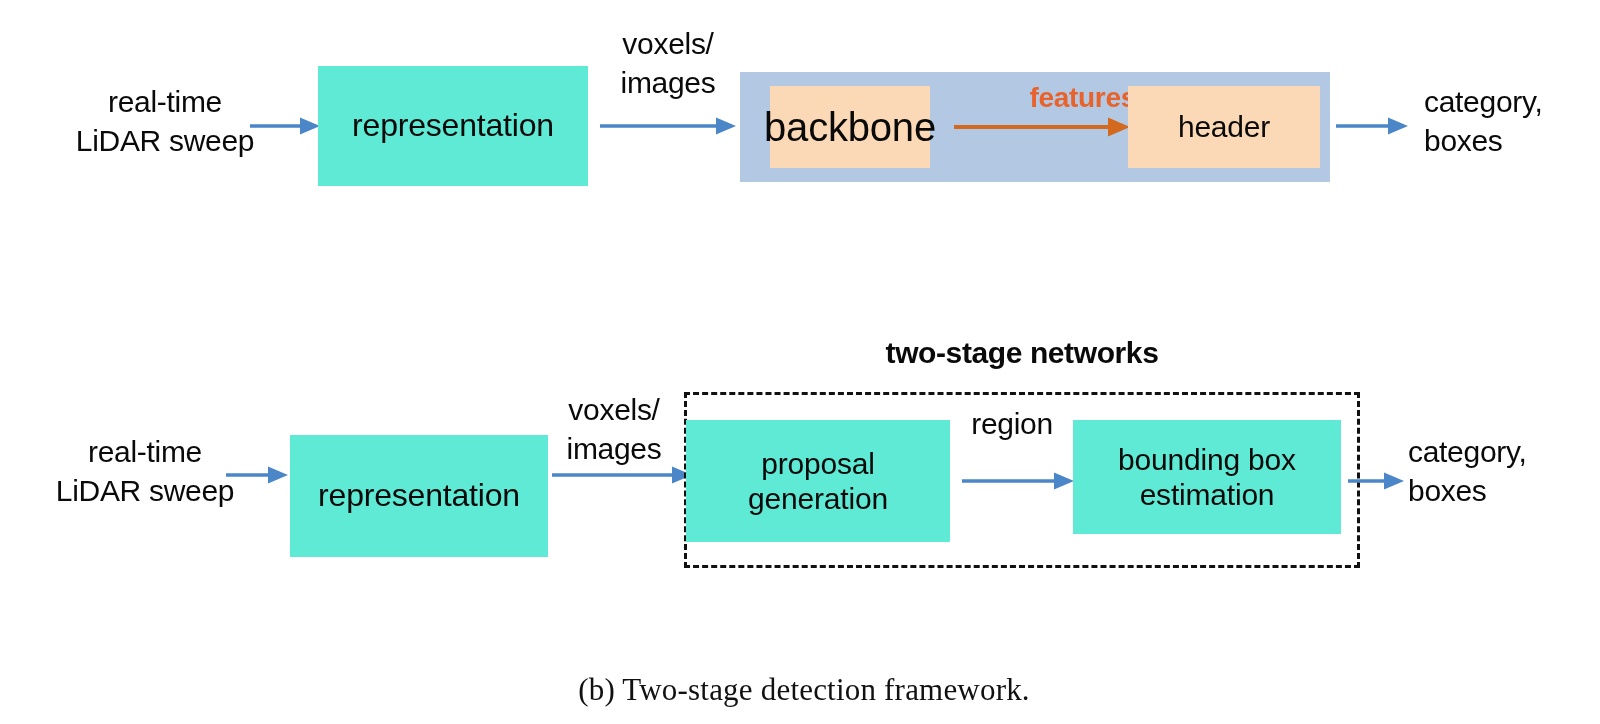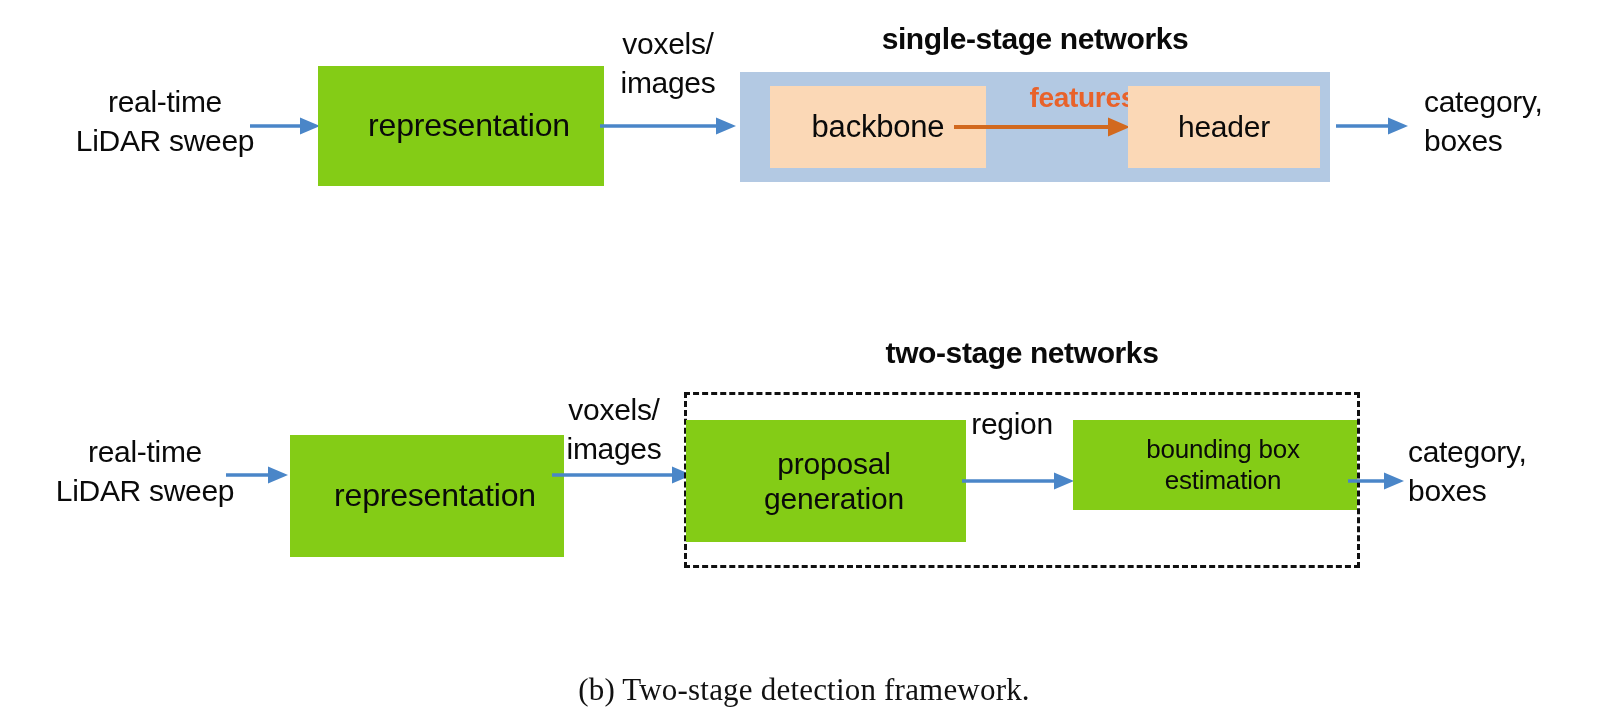--- a/index.html
+++ b/index.html
@@ -14,30 +14,29 @@
     overflow: hidden;
     font-family: "Liberation Sans", sans-serif;
     color: #000000;
   }
 
   .stage { position: absolute; }
 
   
   .blue-box {
     position: absolute;
-    background: #84cc16;
+    background: #5eead4;
     display: flex;
     align-items: center;
     justify-content: center;
     text-align: center;
     font-family: "Liberation Sans", sans-serif;
     color: #0a0a0a;
     line-height: 1.18;
     letter-spacing: -0.2px;
-    padding-left: 16px;
   }
   .orange-box {
     position: absolute;
     background: #fbd8b6;
     display: flex;
     align-items: center;
     justify-content: center;
     text-align: center;
     font-family: "Liberation Sans", sans-serif;
     color: #0a0a0a;
@@ -111,21 +110,20 @@
     color: #d2d2d2;
     letter-spacing: 3px;
     white-space: nowrap;
   }
 </style>
 </head>
 <body>
 
 <div class="stage" style="left:0; top:0; width:1600px; height:310px;">
 
-  <div class="title-lbl" style="left:740px; top:22px; width:590px;">single-stage networks</div>
 
   <div class="txt center" style="left:40px; top:82px; width:250px; font-size:30px;">real-time
 LiDAR sweep</div>
 
   <div class="arrow" style="left:250px; top:113px;">
     <svg width="70" height="26" viewBox="0 0 70 26">
       <line x1="0" y1="13" x2="52" y2="13" stroke="#4a86c8" stroke-width="3.5"></line>
       <polygon points="50,4.5 70,13 50,21.5" fill="#4a86c8"></polygon>
     </svg>
   </div>
@@ -137,21 +135,21 @@
 
   <div class="arrow" style="left:600px; top:113px;">
     <svg width="136" height="26" viewBox="0 0 136 26">
       <line x1="0" y1="13" x2="118" y2="13" stroke="#4a86c8" stroke-width="3.5"></line>
       <polygon points="116,4.5 136,13 116,21.5" fill="#4a86c8"></polygon>
     </svg>
   </div>
 
   <div class="group-blue" style="left:740px; top:72px; width:590px; height:110px;"></div>
 
-  <div class="orange-box" style="left:770px; top:86px; width:216px; height:82px; font-size:31px;">backbone</div>
+  <div class="orange-box" style="left:770px; top:86px; width:160px; height:82px; font-size:40px;">backbone</div>
 
   <div class="features-lbl" style="left:966px; top:82px; width:170px; text-align:right;">features</div>
 
   <div class="arrow" style="left:954px; top:114px;">
     <svg width="176" height="26" viewBox="0 0 176 26">
       <line x1="0" y1="13" x2="156" y2="13" stroke="#d2691e" stroke-width="4"></line>
       <polygon points="154,3.5 176,13 154,22.5" fill="#d2691e"></polygon>
     </svg>
   </div>
 
@@ -202,21 +200,21 @@
 
   <div class="txt center" style="left:952px; top:84px; width:120px; font-size:30px;">region</div>
 
   <div class="arrow" style="left:962px; top:148px;">
     <svg width="112" height="26" viewBox="0 0 112 26">
       <line x1="0" y1="13" x2="94" y2="13" stroke="#4a86c8" stroke-width="3.5"></line>
       <polygon points="92,4.5 112,13 92,21.5" fill="#4a86c8"></polygon>
     </svg>
   </div>
 
-  <div class="blue-box" style="left:1073px; top:100px; width:268px; height:90px; font-size:26px; white-space:pre-line;">bounding box
+  <div class="blue-box" style="left:1073px; top:100px; width:268px; height:114px; font-size:30px; white-space:pre-line;">bounding box
 estimation</div>
 
   <div class="arrow" style="left:1348px; top:148px;">
     <svg width="56" height="26" viewBox="0 0 56 26">
       <line x1="0" y1="13" x2="38" y2="13" stroke="#4a86c8" stroke-width="3.5"></line>
       <polygon points="36,4.5 56,13 36,21.5" fill="#4a86c8"></polygon>
     </svg>
   </div>
 
   <div class="txt left" style="left:1408px; top:112px; width:200px; font-size:30px;">category,

